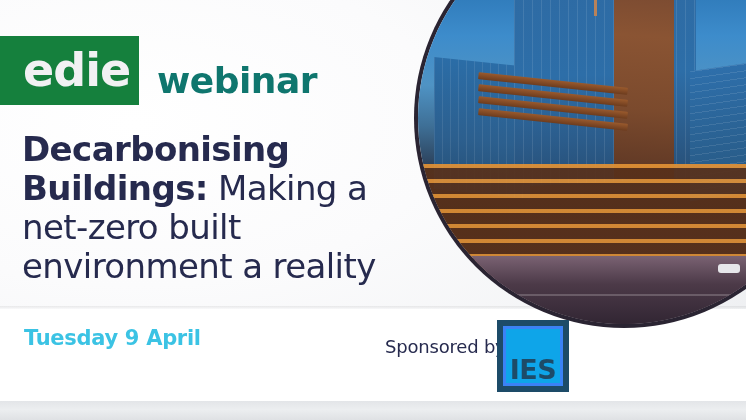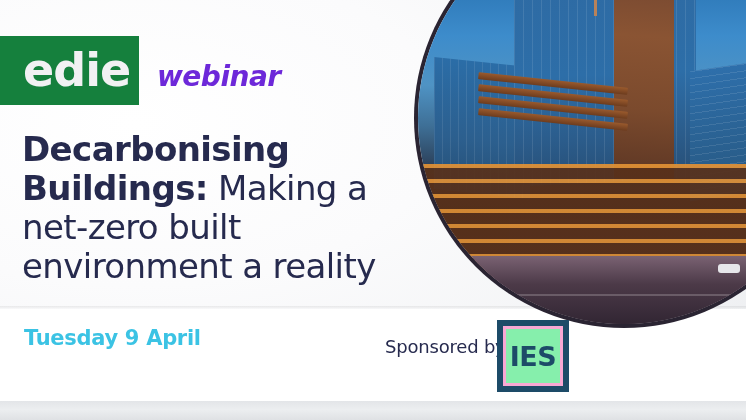--- a/index.html
+++ b/index.html
@@ -72,27 +72,26 @@
     font-size: 46px;
     font-weight: 700;
     letter-spacing: -1px;
     line-height: 1;
     font-family: "DejaVu Sans", sans-serif;
   }
   .webinar-word {
     position: absolute;
     left: 157px;
     top: 63px;
-    color: #6d28d9;
-    font-size: 28px;
+    color: #0f766e;
+    font-size: 36px;
     font-weight: 700;
     letter-spacing: -0.5px;
     line-height: 1;
     font-family: "DejaVu Sans", sans-serif;
-    font-style: italic;
   }
 
   
   .headline {
     position: absolute;
     left: 22px;
     top: 130px;
     width: 400px;
     color: #262a4e;
     font-size: 34px;
@@ -254,25 +253,25 @@
     top: 320px;
     width: 72px;
     height: 72px;
     background: #1d4b68;
     box-sizing: border-box;
     padding: 6px;
   }
   .ies-inner {
     width: 100%;
     height: 100%;
-    background: #86efac;
-    border: 3px solid #f9a8d4;
+    background: #0ea5e9;
+    border: 3px solid #3b82f6;
     box-sizing: border-box;
     display: flex;
-    align-items: center;
+    align-items: flex-end;
     justify-content: center;
   }
   .ies-text {
     color: #1d4b68;
     font-size: 27px;
     font-weight: 700;
     letter-spacing: -0.5px;
     line-height: 1;
     font-family: "DejaVu Sans", sans-serif;
   }

